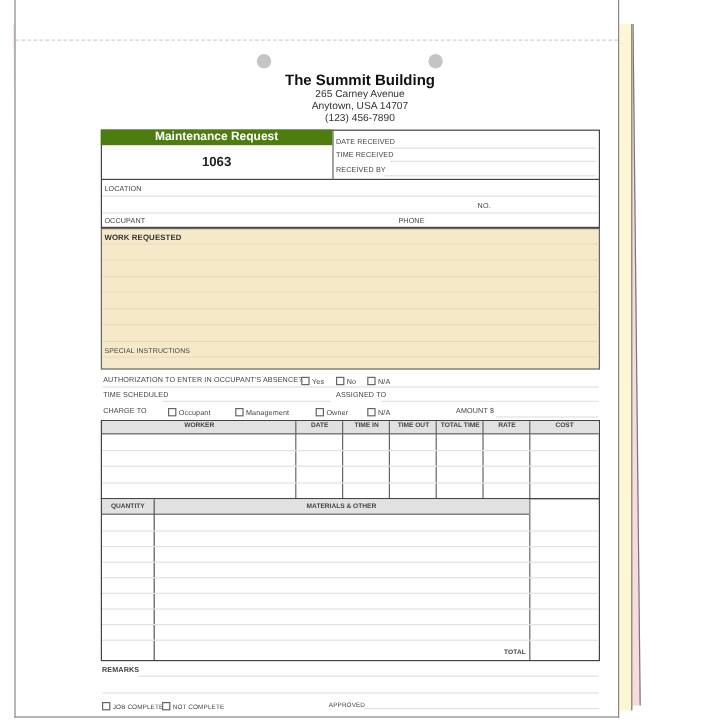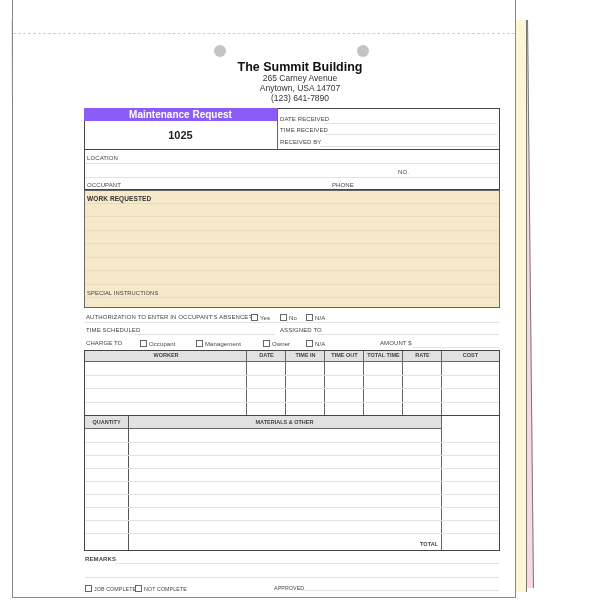--- a/index.html
+++ b/index.html
@@ -31,25 +31,25 @@
 <div class="sheet-back" id="sheet-yellow"></div>
 <div id="sheet-main"></div>
 
 <div class="perf"></div>
 <div class="hole" style="left:214px"></div>
 <div class="hole" style="left:357px"></div>
 
 <div class="header company">The Summit Building</div>
 <div class="header addr" style="top:73px">265 Carney Avenue</div>
 <div class="header addr" style="top:83px">Anytown, USA 14707</div>
-<div class="header addr" style="top:93px">(123) 641-7890</div>
+<div class="header addr" style="top:93px">(123) 456-7890</div>
 
 <div class="box" style="left:84px;top:108px;width:416px;height:42px;"></div>
-<div style="position:absolute;left:84px;top:108px;width:193px;height:13px;background:#8b5cf6;color:#fff;font-size:10px;font-weight:bold;text-align:center;line-height:13px;">Maintenance Request</div>
-<div style="position:absolute;left:84px;top:129px;width:193px;text-align:center;font-size:11px;font-weight:bold;color:#222;">1025</div>
+<div style="position:absolute;left:84px;top:108px;width:193px;height:13px;background:#4d7c0f;color:#fff;font-size:10px;font-weight:bold;text-align:center;line-height:13px;">Maintenance Request</div>
+<div style="position:absolute;left:84px;top:129px;width:193px;text-align:center;font-size:11px;font-weight:bold;color:#222;">1063</div>
 <div class="vline" style="left:277px;top:108px;height:42px;"></div>
 <div class="lbl" style="left:280px;top:116px">DATE RECEIVED</div>
 <div class="hline" style="left:325px;top:123px;width:172px"></div>
 <div class="lbl" style="left:280px;top:127px">TIME RECEIVED</div>
 <div class="hline" style="left:325px;top:134px;width:172px"></div>
 <div class="lbl" style="left:280px;top:139px">RECEIVED BY</div>
 <div class="hline" style="left:320px;top:146px;width:177px"></div>
 
 <div class="box" style="left:84px;top:150px;width:416px;height:40px;border-top:none;"></div>
 <div class="lbl" style="left:87px;top:155px">LOCATION</div>

